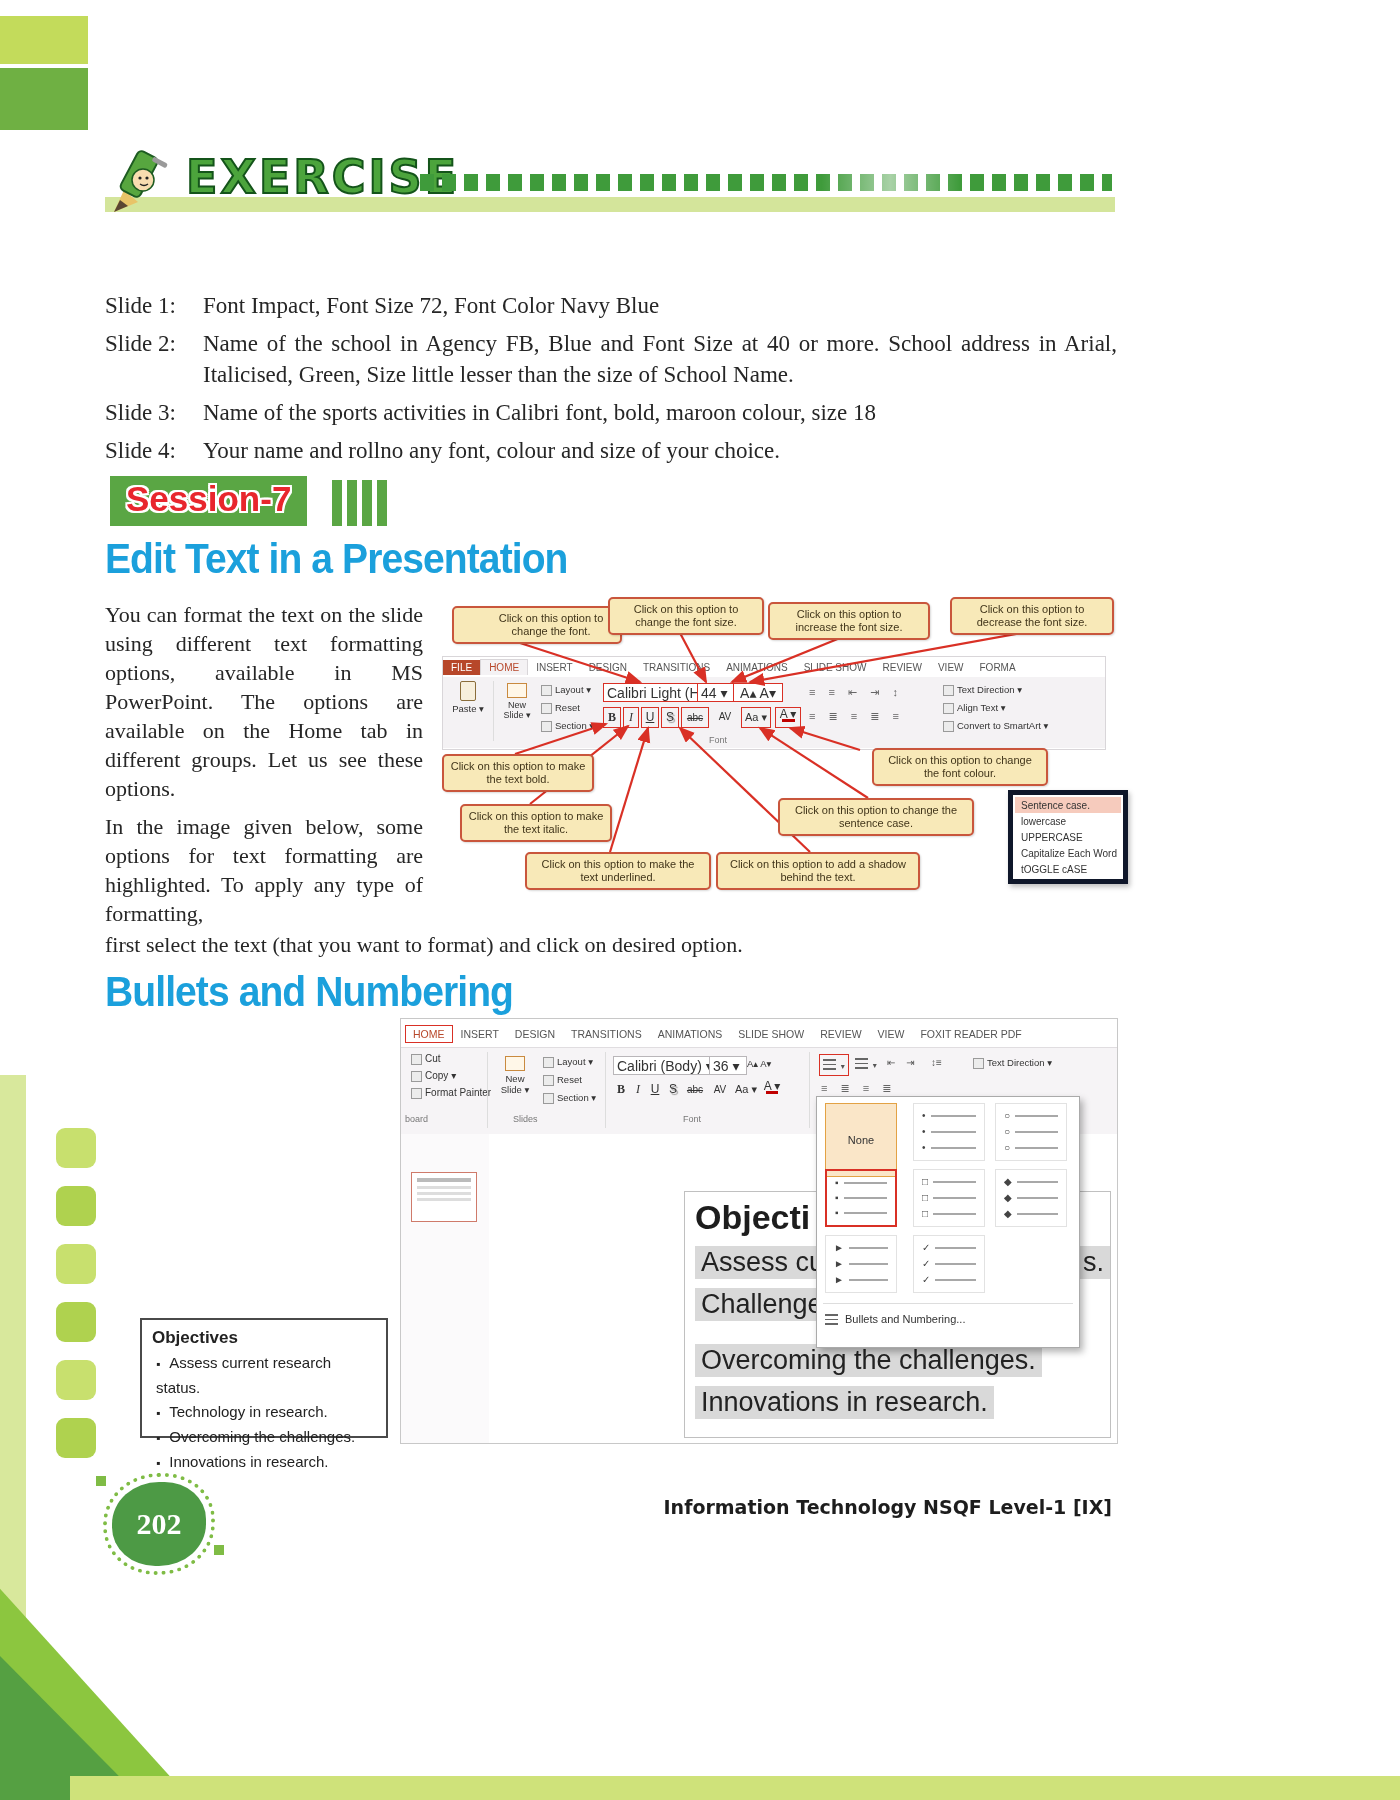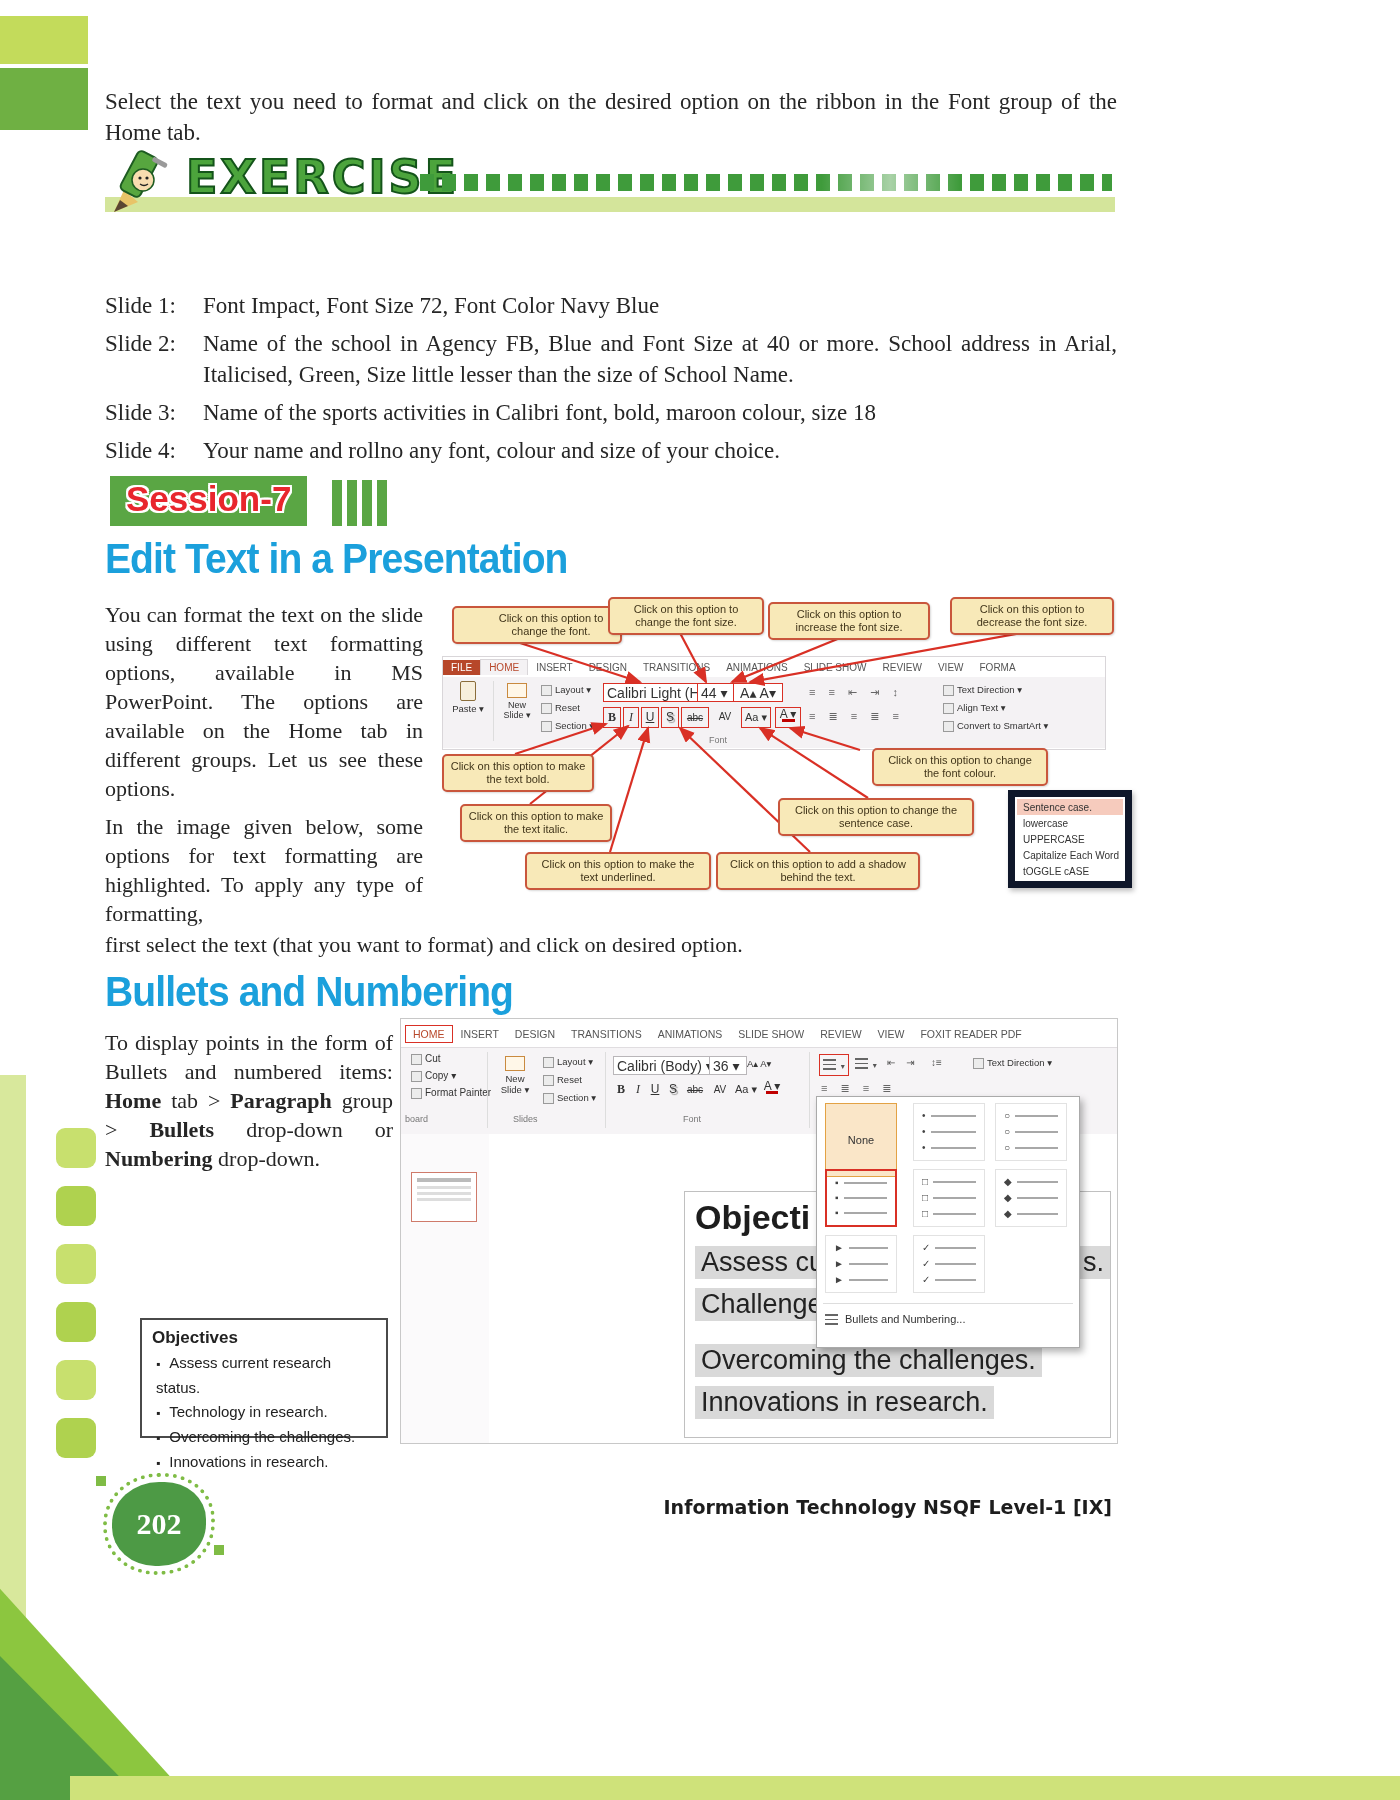--- a/index.html
+++ b/index.html
@@ -42,21 +42,21 @@
   .rlabel{position:absolute;font-size:9px;color:#777;}
   .combo{position:absolute;background:#fff;font-size:14px;padding:1px 3px;height:15px;white-space:nowrap;overflow:hidden;}
   .redbox{border:1.5px solid #D93025;}
   .greybox{border:1px solid #b9b6b9;}
   .fbtn{position:absolute;top:30px;height:19px;line-height:19px;text-align:center;font-size:12px;background:#F4F2F4;}
   .ic-sq{display:inline-block;width:9px;height:9px;border:1px solid #9a9a9a;background:#ececec;vertical-align:middle;margin-right:3px;}
   .ic-clip{width:14px;height:18px;border:1.5px solid #8a6d3b;background:#f7efdc;margin:0 auto 2px;border-radius:2px;}
   .ic-slide{width:18px;height:13px;border:1px solid #c98a3f;background:#fff7e8;margin:0 auto 2px;}
   .ic-lines{display:inline-block;width:13px;height:11px;background:repeating-linear-gradient(180deg,#666 0 1.6px,transparent 1.6px 4.6px);vertical-align:middle;}
   .vdiv{position:absolute;width:1px;background:#ddd;}
-  .case-menu{position:absolute;background:#fff;border:7px solid #0f172a;box-shadow:2px 3px 5px rgba(0,0,0,.25);
+  .case-menu{position:absolute;background:#fff;border:5px solid #0f172a;box-shadow:2px 3px 5px rgba(0,0,0,.25);
              font-family:"Liberation Sans",sans-serif;font-size:10px;color:#333;padding:2px;z-index:6;}
   .case-item{padding:2.5px 6px;white-space:nowrap;}
   .case-item.sel{background:#F6CBBD;}
   
   .f2{position:absolute;background:#fff;border:1px solid #c8c8c8;font-family:"Liberation Sans",sans-serif;}
   .panel{position:absolute;background:#fff;border:1px solid #aaa;box-shadow:3px 4px 7px rgba(0,0,0,.3);z-index:6;}
   .bcell{position:absolute;width:72px;height:58px;border:1px solid #e2e2e2;padding:7px 8px;box-sizing:border-box;
          display:flex;flex-direction:column;justify-content:space-between;}
   .brow{display:flex;align-items:center;gap:5px;font-size:10px;color:#444;line-height:10px;}
   .bln{flex:1;height:2px;background:#a8a8a8;}
@@ -80,21 +80,20 @@
   <div class="sqcol" style="left:56px;top:1128px;background:#C8E06E;"></div>
   <div class="sqcol" style="left:56px;top:1186px;background:#AFD24F;"></div>
   <div class="sqcol" style="left:56px;top:1244px;background:#C8E06E;"></div>
   <div class="sqcol" style="left:56px;top:1302px;background:#AFD24F;"></div>
   <div class="sqcol" style="left:56px;top:1360px;background:#C8E06E;"></div>
   <div class="sqcol" style="left:56px;top:1418px;background:#AFD24F;"></div>
   <div class="deco" style="left:0;top:1560px;width:330px;height:240px;background:#8CC63F;clip-path:polygon(0 12%,58% 100%,0 100%);"></div>
   <div class="deco" style="left:0;top:1640px;width:230px;height:160px;background:#55A042;clip-path:polygon(0 10%,62% 100%,0 100%);"></div>
   <div class="deco" style="left:70px;right:0;bottom:0;height:24px;background:#CFE27A;"></div>
 
-  <div class="abs serif" style="left:105px;top:86px;width:1012px;font-size:23px;line-height:31px;">Select the text you need to format and click on the desired option on the ribbon in the Font group of the Home tab.</div>
 
   <div class="deco" style="left:105px;top:197px;width:1010px;height:15px;background:#D4E59B;"></div>
   <div class="abs" style="left:100px;top:146px;width:80px;height:76px;">
     <svg width="80" height="76" viewBox="0 0 80 76">
       <polygon points="14,66 24,44 38,56" fill="#E8C468"></polygon>
       <polygon points="14,66 20,54 28,60" fill="#5a4632"></polygon>
       <rect x="28" y="6" width="22" height="44" rx="5" transform="rotate(28 39 28)" fill="#57A63F" stroke="#1D5B21" stroke-width="2"></rect>
       <circle cx="43" cy="34" r="11" fill="#F8DDB0" stroke="#1D5B21" stroke-width="1.5"></circle>
       <circle cx="40" cy="32" r="1.6" fill="#222"></circle>
       <circle cx="47" cy="32" r="1.6" fill="#222"></circle>
@@ -231,23 +230,20 @@
       <div class="case-item sel">Sentence case.</div>
       <div class="case-item">lowercase</div>
       <div class="case-item">UPPERCASE</div>
       <div class="case-item">Capitalize Each Word</div>
       <div class="case-item">tOGGLE cASE</div>
     </div>
   </div>
 
   <div class="blue-head" style="left:105px;top:968px;">Bullets and Numbering</div>
 
-  <div class="abs serif" style="left:105px;top:1028px;width:288px;">
-    <span>To display points in the form of Bullets and numbered items: </span><b>Home</b><span> tab &gt; </span><b>Paragraph</b><span> group &gt; </span><b>Bullets</b><span> drop-down or </span><b>Numbering</b><span> drop-down.</span>
-  </div>
 
   <div class="f2" style="left:400px;top:1018px;width:716px;height:424px;">
 
     <div class="rtabs" style="position:absolute;left:4px;top:4px;right:0;height:22px;font-size:10.5px;">
       <span class="rtab" style="color:#B7472A;border:1.5px solid #D93025;padding:2px 7px;">HOME</span>
       <span class="rtab">INSERT</span>
       <span class="rtab">DESIGN</span>
       <span class="rtab">TRANSITIONS</span>
       <span class="rtab">ANIMATIONS</span>
       <span class="rtab">SLIDE SHOW</span>

